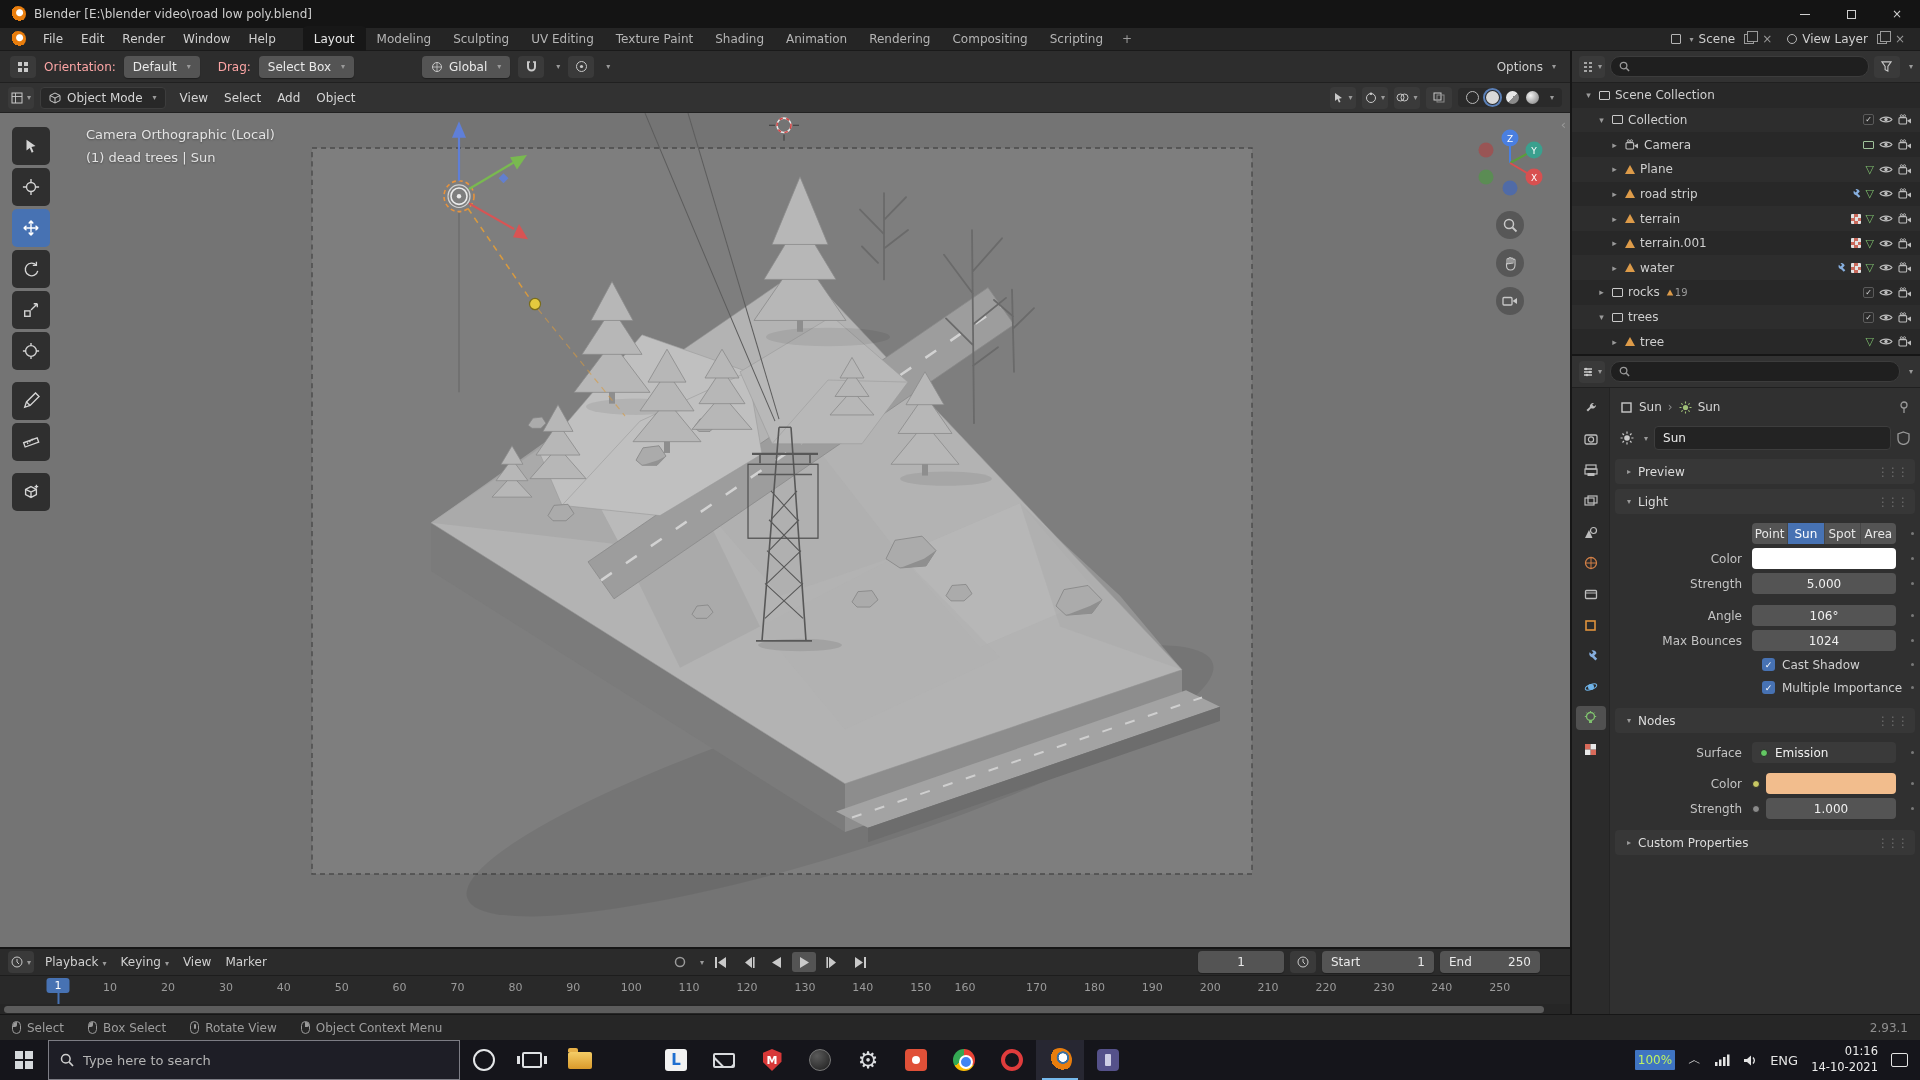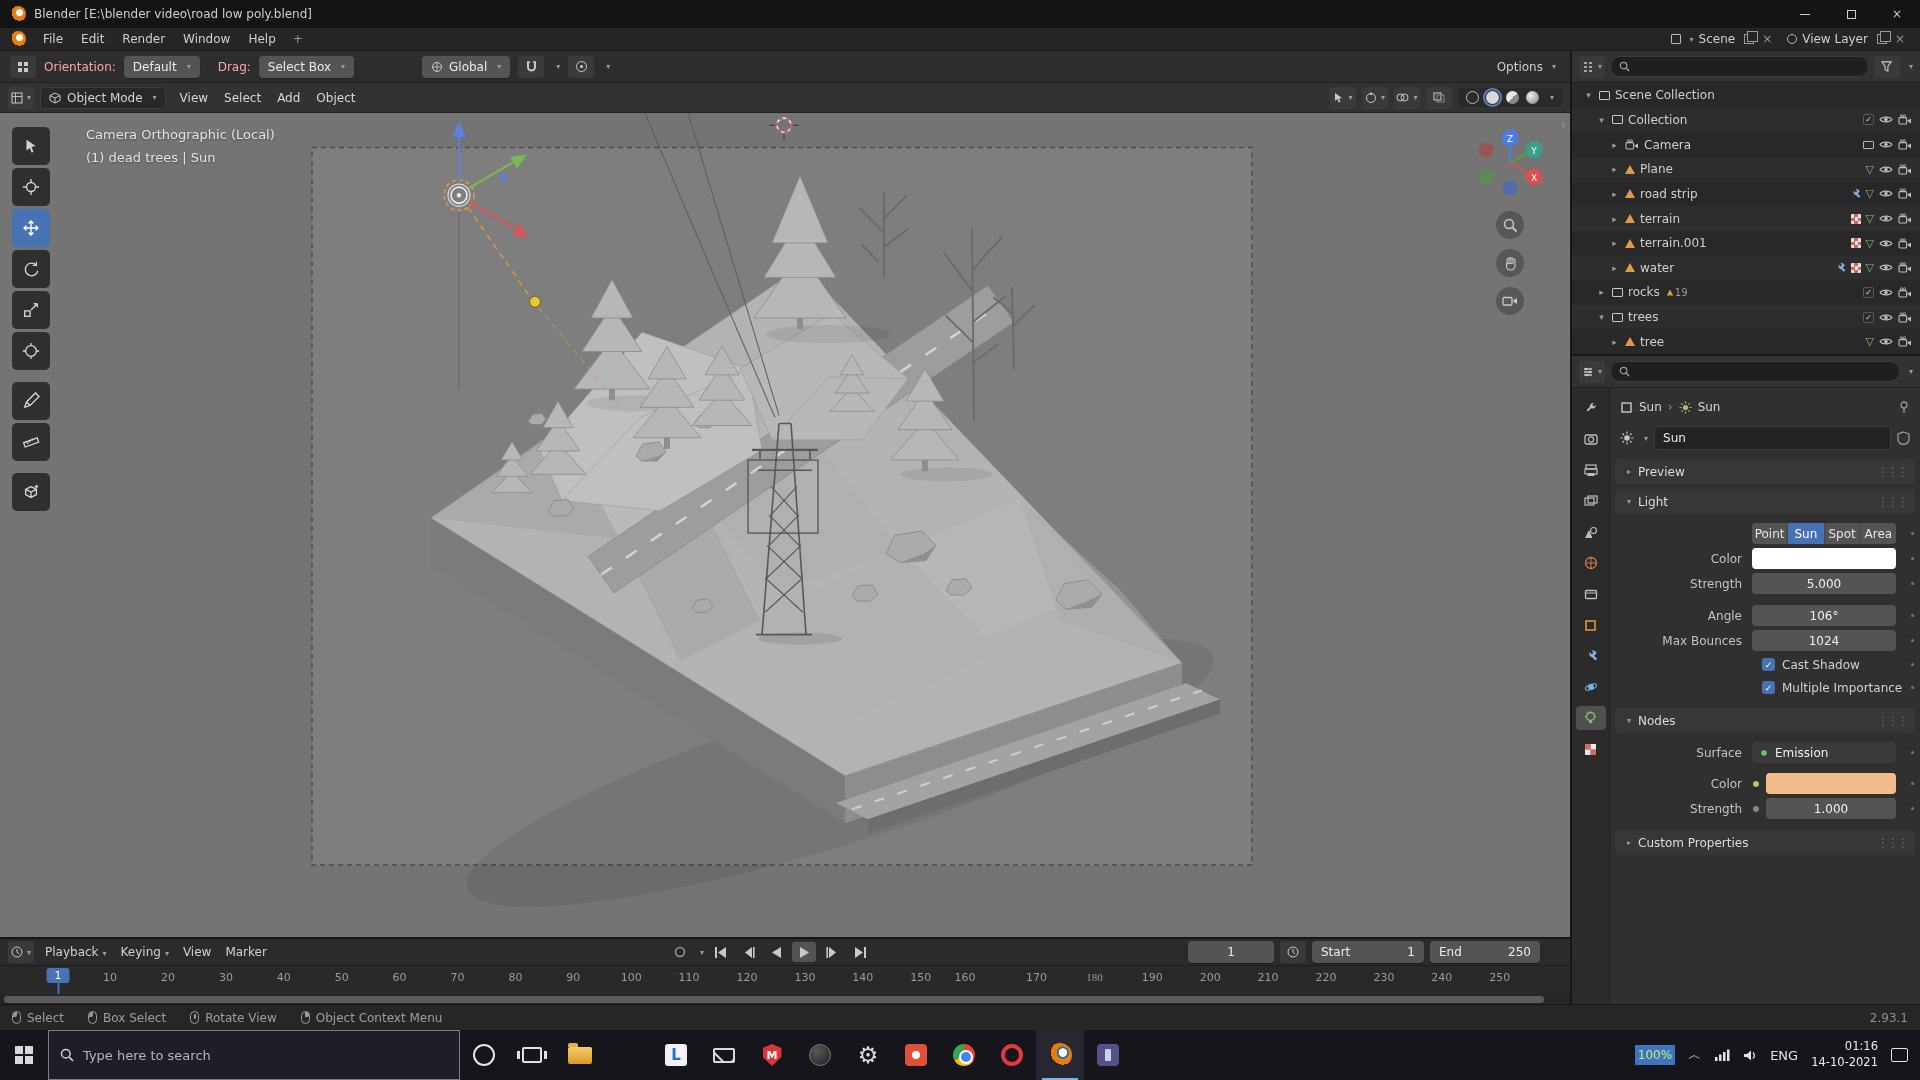--- a/index.html
+++ b/index.html
@@ -125,21 +125,21 @@
  .statusbar{height:26px;background:#262626;border-top:1px solid #161616;display:flex;align-items:center;padding:0 12px;color:#9e9e9e;flex:0 0 auto}
  .hints{display:flex;gap:24px}
  .hint{display:flex;align-items:center}
  .mouse{position:relative;display:inline-block;width:9px;height:13px;border:1px solid #9a9a9a;border-radius:4.5px;margin-right:6px}
  .mouse:before{content:'';position:absolute;background:#9a9a9a}
  .m-left:before{left:0;top:0;width:4px;height:5px;border-radius:4px 0 2px 0}
  .m-middle:before{left:2.5px;top:1.5px;width:2px;height:5px;border-radius:1px}
  .m-right:before{right:0;top:0;width:4px;height:5px;border-radius:0 4px 2px 0}
  .version{margin-left:auto;color:#8f8f8f}
  
- .taskbar{height:50px;background:#15151b;display:flex;align-items:stretch;flex:0 0 auto}
+ .taskbar{height:40px;background:#15151b;display:flex;align-items:stretch;flex:0 0 auto}
  .startbtn{width:48px;display:flex;align-items:center;justify-content:center}
  .winlogo{display:grid;grid-template-columns:8px 8px;grid-template-rows:8px 8px;gap:1.5px}
  .winlogo i{background:#d5d8dc}
  .tsearch{width:412px;background:#1e1e26;border:1px solid #7d7d85;display:flex;align-items:center;padding:0 11px;gap:9px;color:#b5b5b5;font-size:13px}
  .tb-apps{display:flex}
  .tb-app{width:48px;display:flex;align-items:center;justify-content:center;position:relative}
  .tb-app.active{background:#272732}
  .tb-app.active:after{content:'';position:absolute;left:6px;right:6px;bottom:0;height:2.5px;background:#76b9ed}
  .tic{display:inline-flex;align-items:center;justify-content:center}
  .tic-cortana{width:22px;height:22px;border:2.5px solid #e4e6e8;border-radius:50%}
@@ -190,20 +190,33 @@
 
  <div class="topbar">
   <span class="blogo" style="margin-left:2px"></span>
   <div style="display:flex">
 
   <span class="menu-item">File</span>
         <span class="menu-item">Edit</span>
         <span class="menu-item">Render</span>
         <span class="menu-item">Window</span>
         <span class="menu-item">Help</span>
+      </div>
+  <div class="ws-tabs">
+
+  <span class="ws-tab active">Layout</span>
+        <span class="ws-tab">Modeling</span>
+        <span class="ws-tab">Sculpting</span>
+        <span class="ws-tab">UV Editing</span>
+        <span class="ws-tab">Texture Paint</span>
+        <span class="ws-tab">Shading</span>
+        <span class="ws-tab">Animation</span>
+        <span class="ws-tab">Rendering</span>
+        <span class="ws-tab">Compositing</span>
+        <span class="ws-tab">Scripting</span>
       </div>
   <span class="ws-plus">+</span>
   <div class="tb-right">
    <div class="widget">
     <span class="ic-sq"></span>
     <span class="caret">▾</span>
     <span>Scene</span>
     <span class="ic-copy"></span>
     <span class="ic-x">×</span>
    </div>
@@ -607,21 +620,21 @@
      <span class="iconbtn">
               <svg width="12" height="12" viewBox="0 0 12 12">
                 <circle cx="6" cy="6" r="5" fill="none" stroke="#c9c9c9"></circle>
                 <path d="M6 3v3l2 2" stroke="#c9c9c9" fill="none"></path>
               </svg>
             </span>
      <div class="pill startend">
               <span>Start</span>
               <span>1</span>
             </div>
-     <div class="pill startend" style="width:110px">
+     <div class="pill startend" style="width:100px">
               <span>End</span>
               <span>250</span>
             </div>
     </div>
    </div>
 
    <div class="ruler">
     <span class="playhead">1</span>
    <span class="tick" style="left: 110.11px;">10</span>
           <span class="tick" style="left: 168.01px;">20</span>
@@ -633,21 +646,21 @@
           <span class="tick" style="left: 515.41px;">80</span>
           <span class="tick" style="left: 573.31px;">90</span>
           <span class="tick" style="left: 631.21px;">100</span>
           <span class="tick" style="left: 689.11px;">110</span>
           <span class="tick" style="left: 747.01px;">120</span>
           <span class="tick" style="left: 804.91px;">130</span>
           <span class="tick" style="left: 862.81px;">140</span>
           <span class="tick" style="left: 920.71px;">150</span>
           <span class="tick" style="left: 965px;">160</span>
           <span class="tick" style="left: 1036.51px;">170</span>
-          <span class="tick" style="left: 1094.41px; font-family: Liberation Serif, serif;">180</span>
+          <span class="tick" style="left: 1094.41px;">180</span>
           <span class="tick" style="left: 1152.31px;">190</span>
           <span class="tick" style="left: 1210.21px;">200</span>
           <span class="tick" style="left: 1268.11px;">210</span>
           <span class="tick" style="left: 1326.01px;">220</span>
           <span class="tick" style="left: 1383.91px;">230</span>
           <span class="tick" style="left: 1441.81px;">240</span>
           <span class="tick" style="left: 1499.71px;">250</span>
         </div>
    <div class="hscroll">
           <span class="hthumb"></span>

